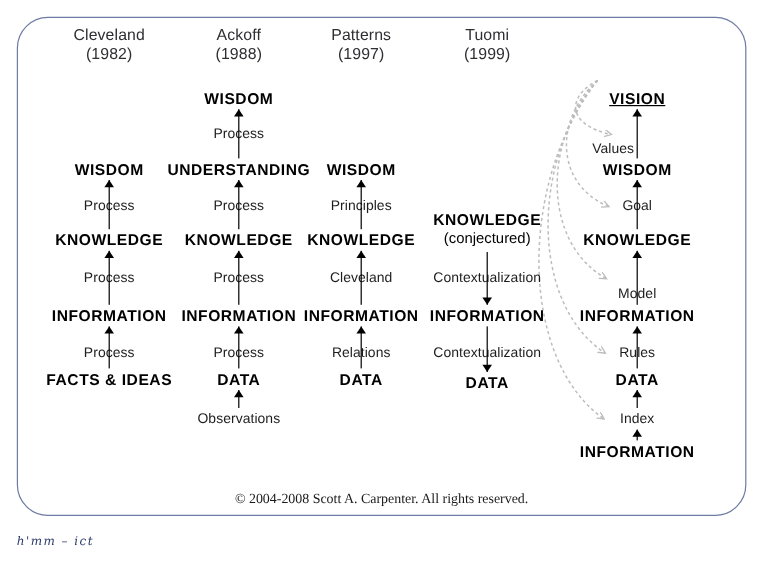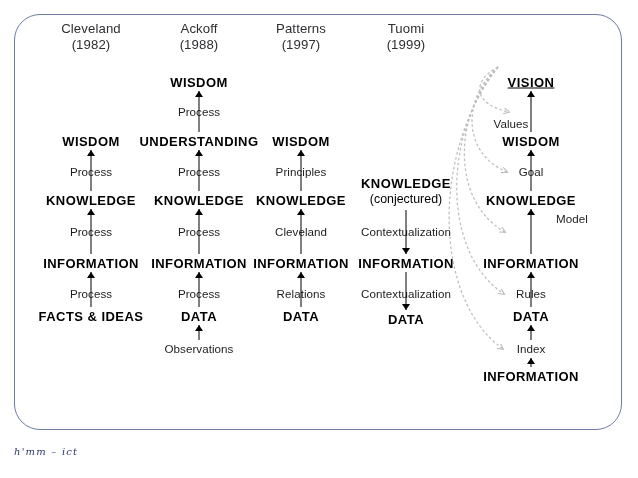--- a/index.html
+++ b/index.html
@@ -186,21 +186,21 @@
         <div class="node major" style="left: 391px; top: 304px;"><span>DATA</span></div>
         <div class="stem" style="left: 391px; top: 195px; height: 44px;"></div>
         <div class="head down" style="left: 391px; top: 232.6px;"></div>
         <div class="stem" style="left: 391px; top: 257px; height: 38px;"></div>
         <div class="head down" style="left: 391px; top: 288.6px;"></div>
         <div class="node major" style="left: 516px; top: 67px; text-decoration: underline;"><span>VISION</span></div>
         <div class="node minor" style="left: 496px; top: 97px; margin-top: 12px;"><span>Values</span></div>
         <div class="node major" style="left: 516px; top: 126px;"><span>WISDOM</span></div>
         <div class="node minor" style="left: 516px; top: 157px;"><span>Goal</span></div>
         <div class="node major" style="left: 516px; top: 185px;"><span>KNOWLEDGE</span></div>
-        <div class="node minor" style="left: 516px; top: 204px; margin-left: 41px;"><span>Model</span></div>
+        <div class="node minor" style="left: 516px; top: 230px;"><span>Model</span></div>
         <div class="node major" style="left: 516px; top: 248px;"><span>INFORMATION</span></div>
         <div class="node minor" style="left: 516px; top: 279px;"><span>Rules</span></div>
         <div class="node major" style="left: 516px; top: 301px;"><span>DATA</span></div>
         <div class="node minor" style="left: 516px; top: 334px;"><span>Index</span></div>
         <div class="node major" style="left: 516px; top: 361px;"><span>INFORMATION</span></div>
         <div class="stem" style="left: 516px; top: 343px; height: 9px;"></div>
         <div class="head up" style="left: 516px; top: 343px;"></div>
         <div class="stem" style="left: 516px; top: 310px; height: 15px;"></div>
         <div class="head up" style="left: 516px; top: 310px;"></div>
         <div class="stem" style="left: 516px; top: 257px; height: 35px;"></div>
@@ -214,15 +214,16 @@
       </div>
     <div id="headers-layer">
         <div class="node colhead" style="left: 76px; top: 22px;"><span>Cleveland</span><span class="yr">(1982)</span></div>
         <div class="node colhead" style="left: 184px; top: 22px; text-align: center;"><span>Ackoff</span><span class="yr">(1988)</span></div>
         <div class="node colhead" style="left: 286px; top: 22px;"><span>Patterns</span><span class="yr">(1997)</span></div>
         <div class="node colhead" style="left: 391px; top: 22px;"><span>Tuomi</span><span class="yr">(1999)</span></div>
         <div class="node colhead" style="left: 516px; top: 22px;"></div>
       </div>
   </div>
 
+  <div id="copyright">© 2004-2008 Scott A. Carpenter. All rights reserved.</div>
 </div>
 
 <div id="caption">h'mm – ict</div>
 
 </body></html>

